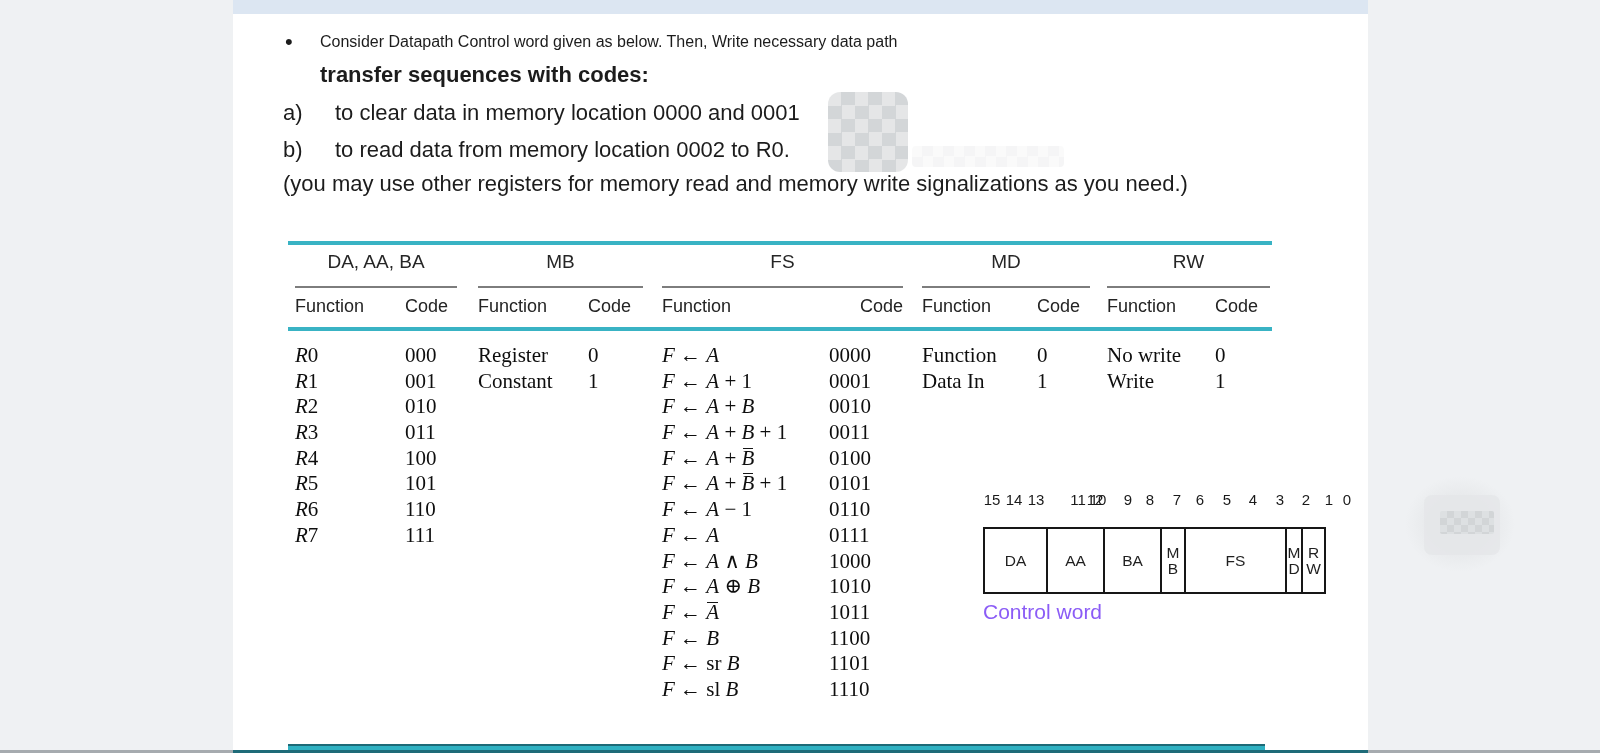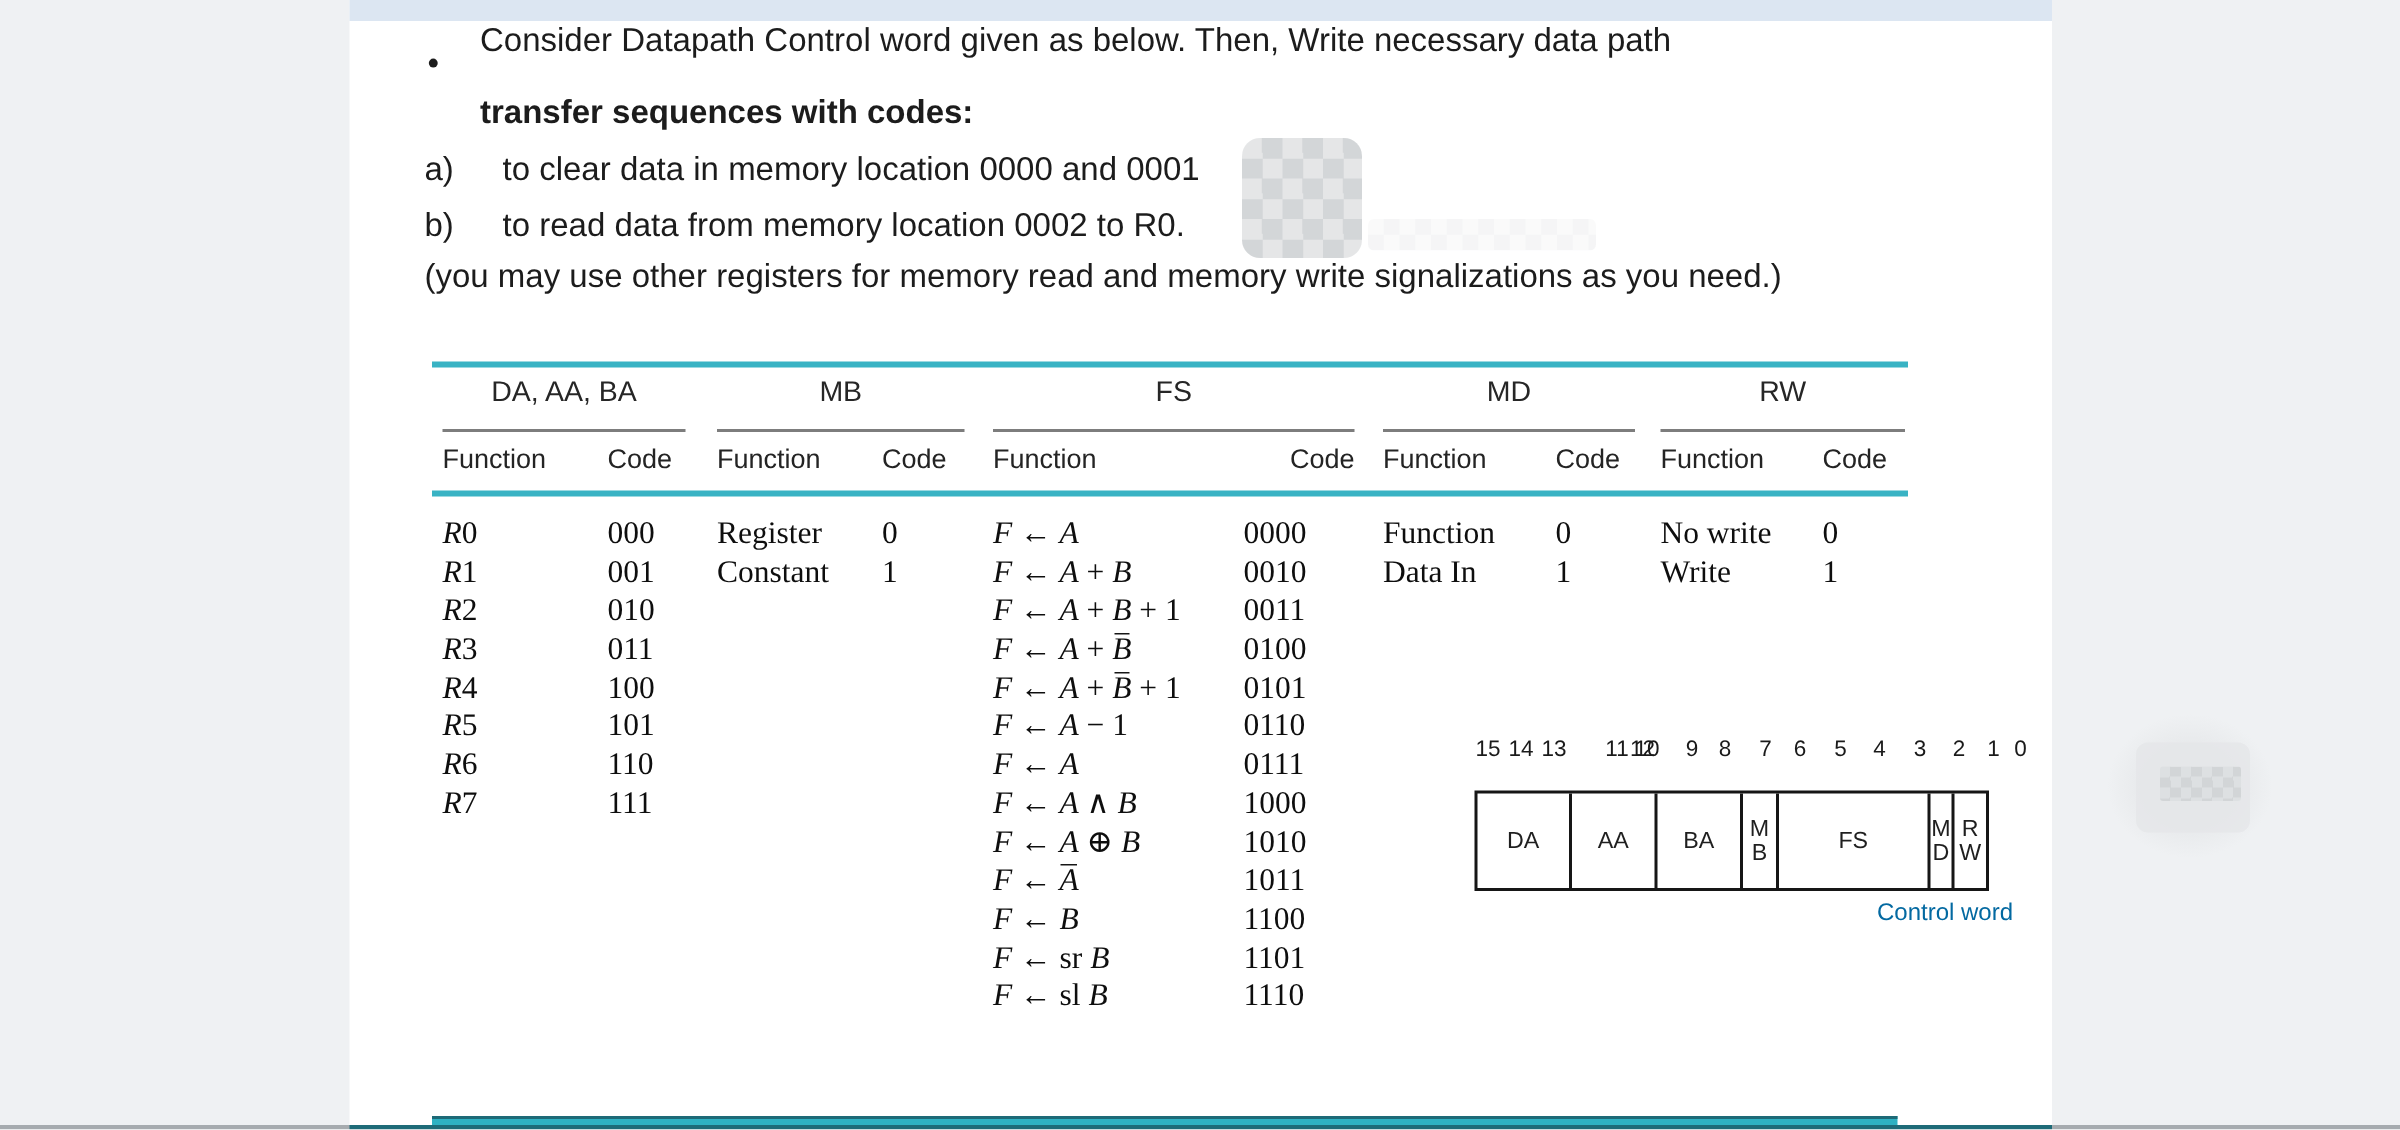--- a/index.html
+++ b/index.html
@@ -4,21 +4,21 @@
 <style>
   * { margin:0; padding:0; box-sizing:border-box; }
   html,body { background:#eff1f3; }
   .canvas { position:relative; width:1600px; height:753px; background:#eff1f3; overflow:hidden;
             font-family:"Liberation Sans", sans-serif; color:#1c1c1c; }
   .content { position:absolute; left:233px; top:0; width:1135px; height:753px; background:#ffffff; }
   .top-strip { position:absolute; left:0; top:0; width:100%; height:14px; background:#dce6f2; }
 
   
   .bullet  { position:absolute; left:52px; top:25px; font-size:22px; line-height:33px; }
-  .intro1  { position:absolute; left:87px; top:10px; font-size:22px; line-height:33px; white-space:nowrap; }
+  .intro1  { position:absolute; left:87px; top:25px; font-size:16px; line-height:33px; white-space:nowrap; }
   .intro2  { position:absolute; left:87px; top:58px; font-size:22px; line-height:33px; white-space:nowrap;font-weight:bold; }
   .qitem   { position:absolute; left:50px; font-size:22px; line-height:30px; white-space:nowrap; }
   .qitem.qa { top:98px; } .qitem.qb { top:135px; }
   .qlabel  { display:inline-block; width:52px; }
   .note    { position:absolute; left:50px; top:171px; font-size:22px; white-space:nowrap; }
 
   
   .rule { position:absolute; left:55px; width:984px; height:4px; background:#39b3c4; }
   .rule.r1 { top:241px; } .rule.r2 { top:327px; }
 
@@ -51,21 +51,21 @@
   .cw-bits span:nth-child(9){left:944px}.cw-bits span:nth-child(10){left:967px}
   .cw-bits span:nth-child(11){left:994px}.cw-bits span:nth-child(12){left:1020px}
   .cw-bits span:nth-child(13){left:1047px}.cw-bits span:nth-child(14){left:1073px}
   .cw-bits span:nth-child(15){left:1096px}.cw-bits span:nth-child(16){left:1114px}
   .cw-box { position:absolute; left:750px; top:527px; height:67px; display:flex; border:2px solid #161616; background:#fff; }
   .cw-cell { border-right:2px solid #161616; display:flex; align-items:center; justify-content:center;
              font-size:15.5px; color:#1f1f1f; }
   .cw-cell:last-child { border-right:none; }
   .c1{width:63px}.c2{width:57px}.c3{width:57px}.c4{width:24px}.c5{width:101px}.c6{width:16px}.c7{width:21px}
   .nw { word-break:break-all; line-height:16px; text-align:center; padding:0 3px; }
-  .cw-caption { position:absolute; left:750px; top:600px; width:359px; text-align:right; font-size:16px; color:#0369a1; }
+  .cw-caption { position:absolute; left:750px; top:600px; width:359px; text-align:left; font-size:21px; color:#8b5cf6; }
 
   
   .redact-main { position:absolute; left:828px; top:92px; width:80px; height:80px; border-radius:12px;
                  background:repeating-conic-gradient(#c9cccf 0% 25%, #dfe1e2 0% 50%); background-size:27px 27px; opacity:.8; }
   .redact-faint { position:absolute; left:912px; top:146px; width:152px; height:21px; border-radius:4px;
                  background:repeating-conic-gradient(#c9cccf 0% 25%, #e4e6e7 0% 50%); background-size:21px 21px; opacity:.18; }
   .wm-circle { position:absolute; left:1405px; top:476px; width:110px; height:96px; border-radius:50%;
                background:radial-gradient(closest-side, #e7e9eb 55%, rgba(239,241,243,0)); }
   .wm-mid { position:absolute; left:1424px; top:495px; width:76px; height:60px; background:#e4e6e8; border-radius:8px; opacity:.75; }
   .wm-px  { position:absolute; left:1440px; top:511px; width:54px; height:23px; border-radius:2px;
@@ -164,20 +164,24 @@
       <div class="g-head">FS</div>
       <div class="g-rule"></div>
       <div class="g-sub">
         <span>Function</span>
         <span>Code</span>
       </div>
       <div class="g-body">
           <div class="trow">
             <span class="fn"><i>F</i> ← <i>A</i></span>
             <span class="cd">0000</span>
+          </div>
+          <div class="trow">
+            <span class="fn"><i>F</i> ← <i>A</i> + 1</span>
+            <span class="cd">0001</span>
           </div>
           <div class="trow">
             <span class="fn"><i>F</i> ← <i>A</i> + <i>B</i></span>
             <span class="cd">0010</span>
           </div>
           <div class="trow">
             <span class="fn"><i>F</i> ← <i>A</i> + <i>B</i> + 1</span>
             <span class="cd">0011</span>
           </div>
           <div class="trow">

